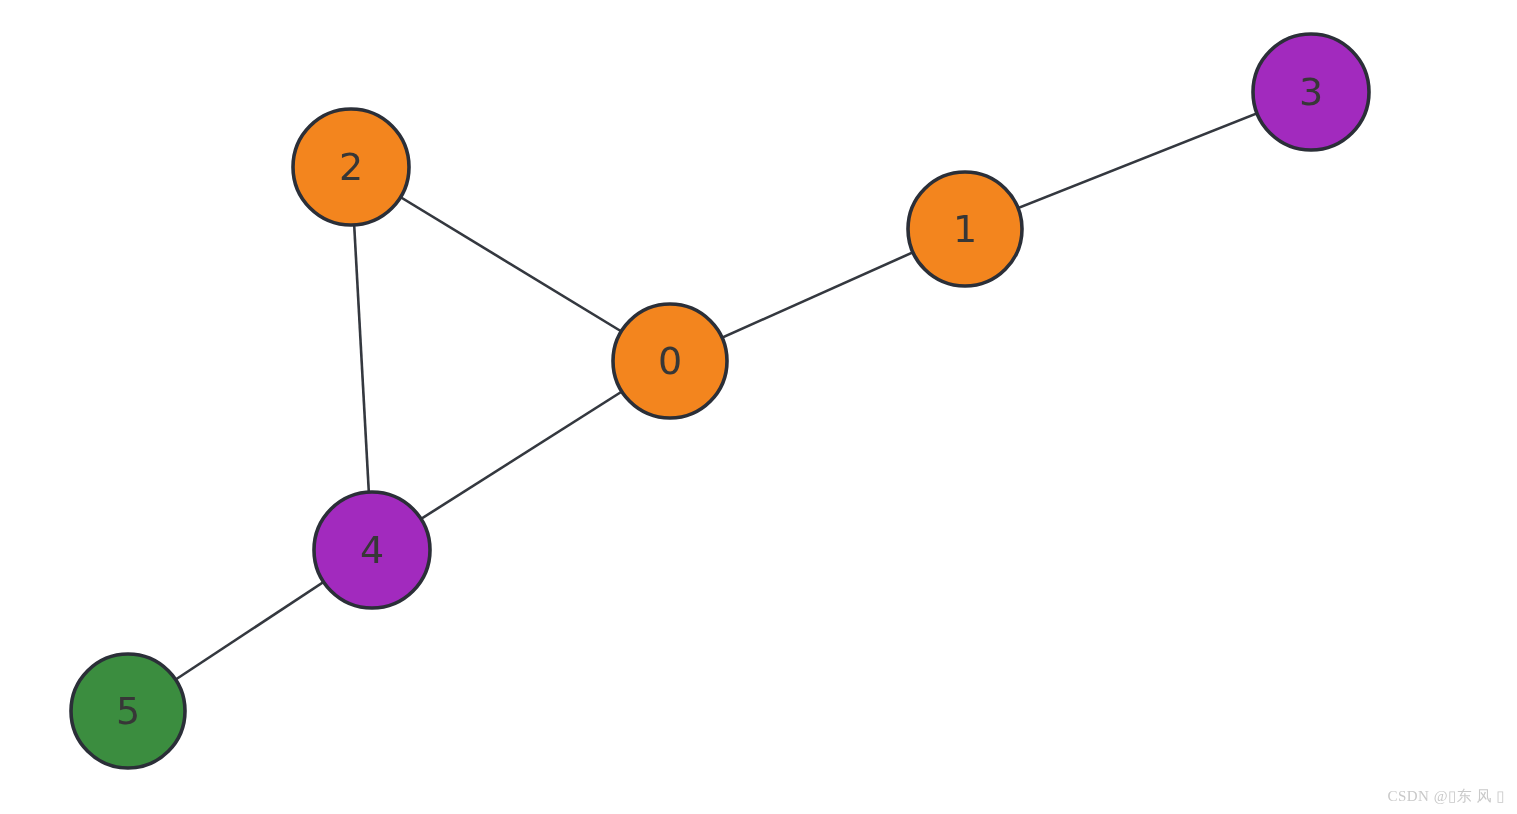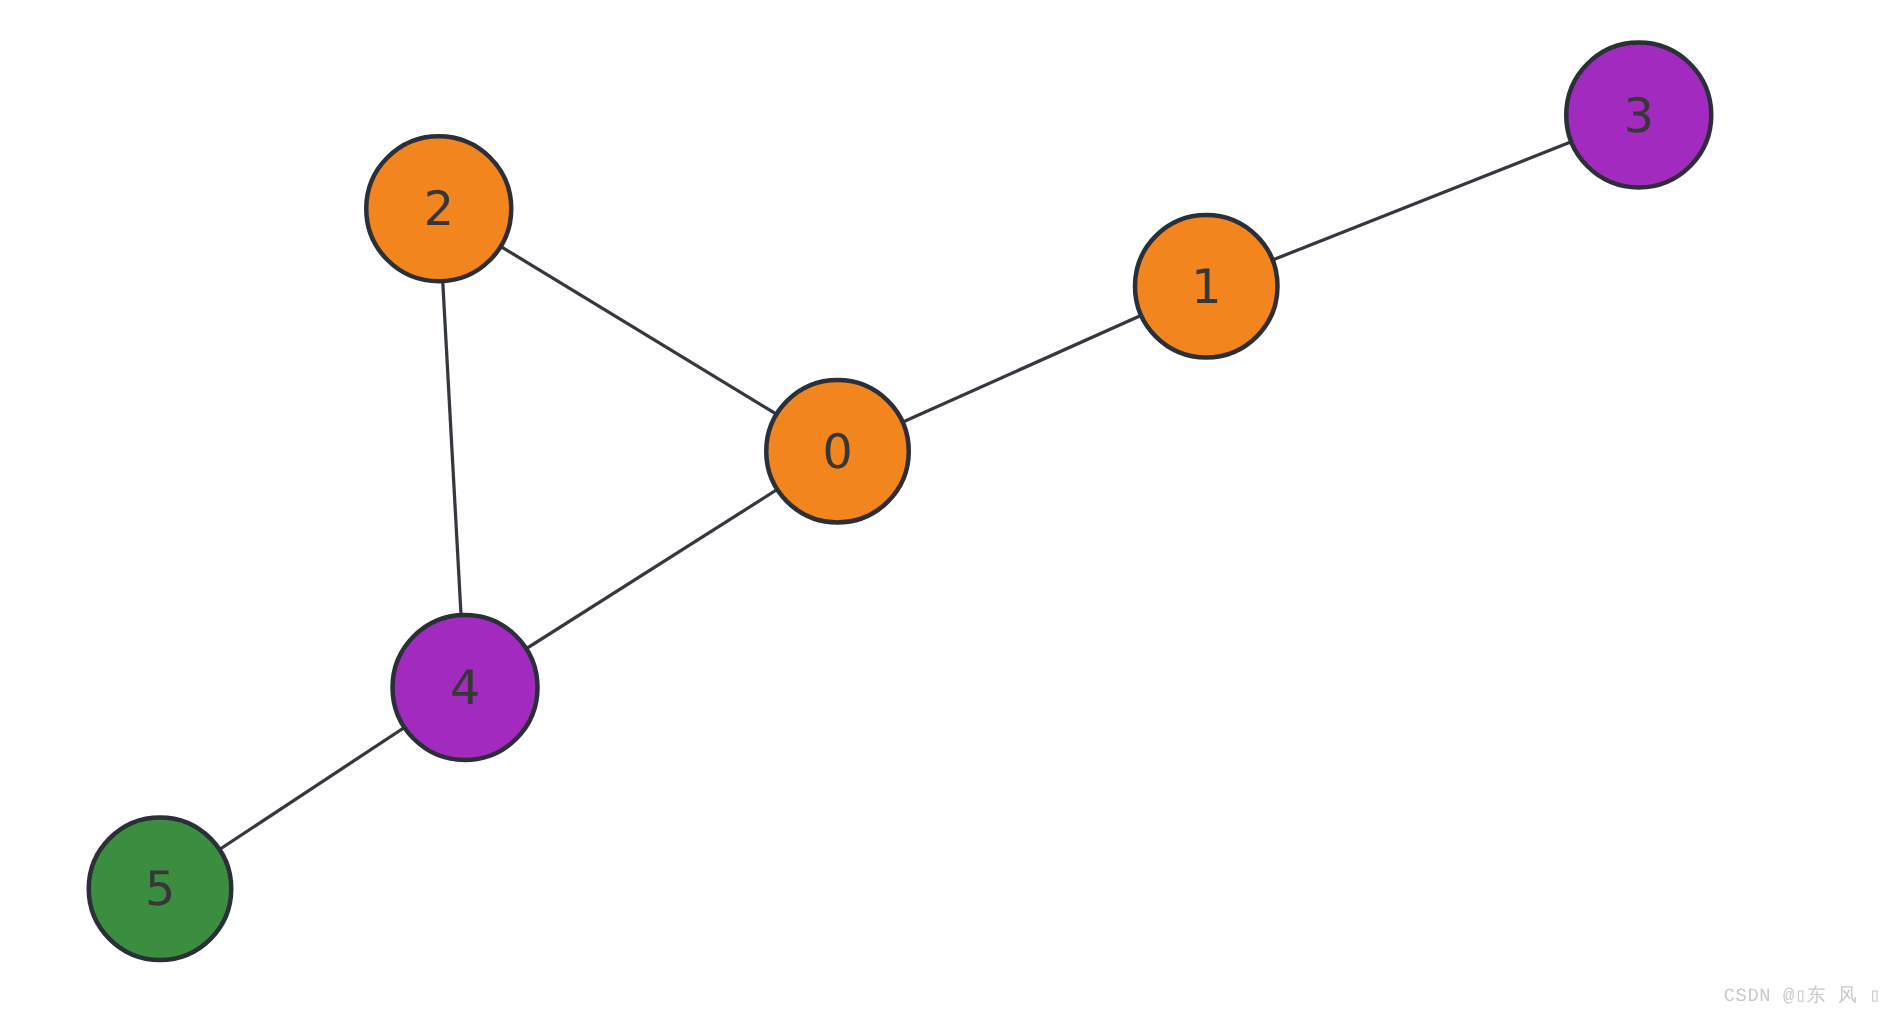--- a/index.html
+++ b/index.html
@@ -25,21 +25,21 @@
     font-family: "DejaVu Sans", "Liberation Sans", sans-serif;
     user-select: none;
   }
   .watermark {
     position: absolute;
     right: 12px;
     bottom: 8px;
     font-size: 15px;
     letter-spacing: 0.5px;
     color: #c9c9c9;
-    font-family: Liberation Mono, monospace;
+    font-family: Liberation Serif, serif;
     white-space: nowrap;
     margin-left: 34px;
   }
 </style>
 </head>
 <body>
 
 <div class="canvas">
   <svg id="graph-svg" width="1517" height="814" viewBox="0 0 1517 814">
       <line x1="351" y1="167" x2="670" y2="361" stroke="#34383f" stroke-width="2.6"></line>

